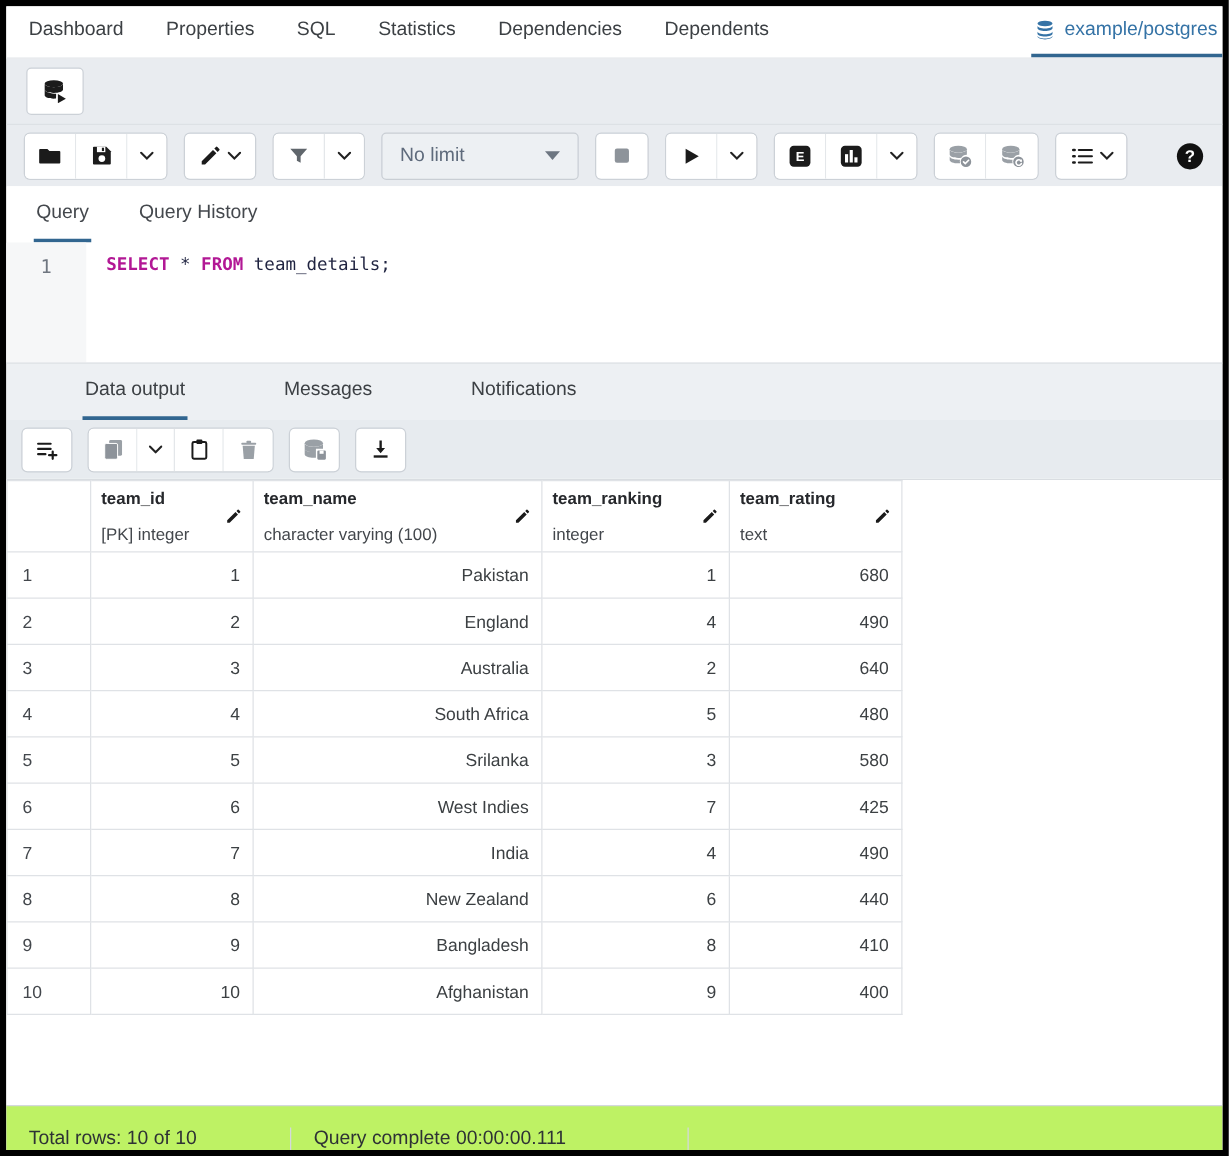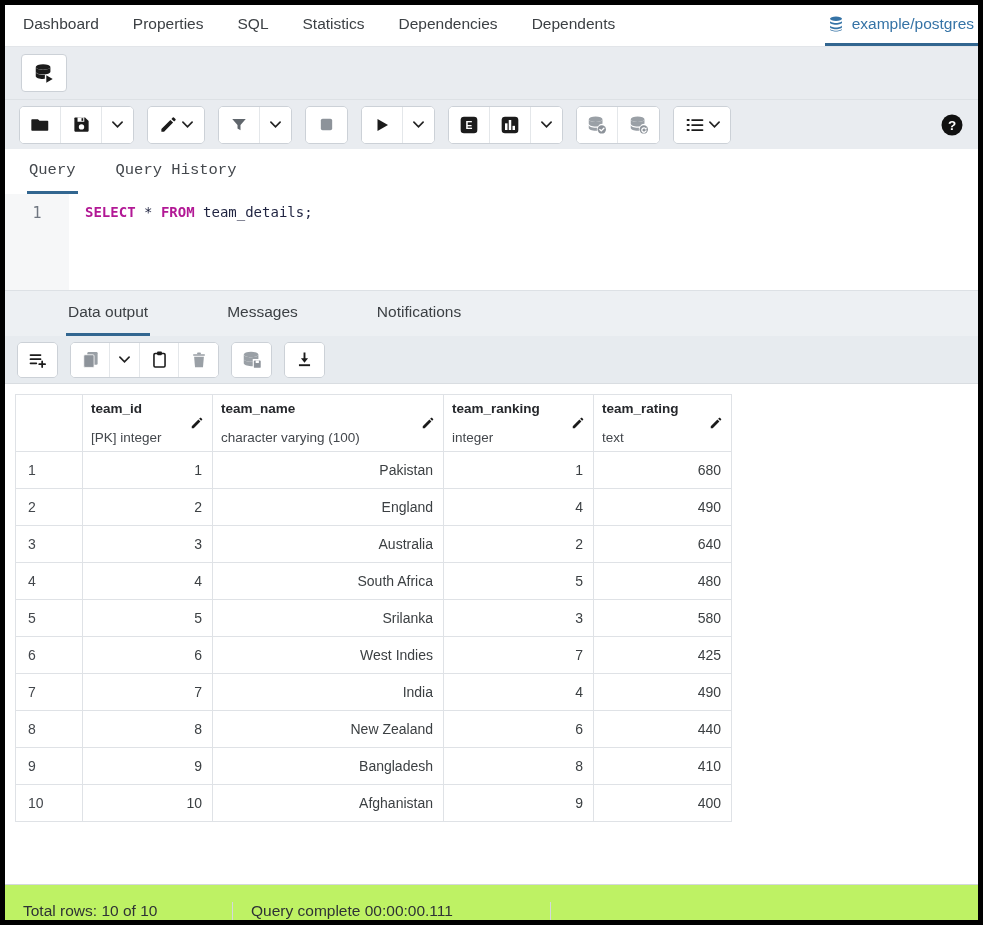--- a/index.html
+++ b/index.html
@@ -69,21 +69,21 @@
     justify-content:space-between; padding:0 14px; font-size:15.5px; color:#5f6b7c;
   }
   .limit .arrow {
     width:0; height:0; border-left:6px solid transparent;
     border-right:6px solid transparent; border-top:7px solid #6d7681;
   }
 
   
   .qtabs {
     flex:0 0 45px; background:#fff; display:flex; align-items:stretch;
-    padding-left:22px; column-gap:36px;font-family:Liberation Mono, monospace;
+    padding-left:22px; column-gap:36px;
   }
   .qtab { display:flex; align-items:center; font-size:15.5px; color:#44484d;
           border-bottom:3px solid transparent; padding:0 2px; }
   .qtab.active { border-bottom:3px solid #326690; }
   .editor { flex:0 0 96px; background:#fff; display:flex; }
   .gutter {
     width:64px; background:#f6f7f8; color:#6f7680; text-align:center;
     font-family:"DejaVu Sans Mono", monospace; font-size:15px; padding-top:10px;
   }
   .code { padding:10px 0 0 16px; font-family:"DejaVu Sans Mono", monospace; font-size:14px; flex:1; }
@@ -100,21 +100,21 @@
   .otab.active { border-bottom:3px solid #326690; }
   .otoolbar {
     flex:0 0 47px; background:#e7ebef; display:flex; align-items:center;
     padding:0 12px; gap:12px;
   }
   .otoolbar .btngroup { height:36px; }
   .otoolbar .tbtn { width:39px; }
   .otoolbar .tbtn.narrow { width:30px; }
 
   
-  .gridwrap { flex:1; background:#fff; overflow:hidden; padding:10px; border-top:1px solid #d9dde1; }
+  .gridwrap { flex:1; background:#fff; overflow:hidden; padding:0; border-top:1px solid #d9dde1; }
   table.grid { border-collapse:collapse; table-layout:fixed; width:716px; font-size:14px; color:#3c4043; }
   .grid th, .grid td { border:1px solid #dfe2e6; padding:0 10px; overflow:hidden; white-space:nowrap; }
   .grid thead th { height:55px; background:#fff; vertical-align:middle; text-align:left; padding:6px 8px; }
   .grid thead th.corner { width:67px; }
   .colhead { display:flex; align-items:center; justify-content:space-between; gap:4px; }
   .col-name { display:block; font-weight:bold; font-size:13.5px; color:#26282c; }
   .col-type { display:block; font-size:13.5px; font-weight:normal; color:#43474c; margin-top:14px; }
   .grid tbody tr { height:37px; }
   .grid .c0 { text-align:left; padding-left:12px; color:#43474c; font-weight:normal; }
   .grid .c1, .grid .c3 { text-align:right; }
@@ -218,20 +218,24 @@
       </div>
       <div class="tbtn narrow">
         <span>
           <svg viewBox="0 0 12 7" width="11" height="7">
               <path d="M1 1l5 5 5-5" stroke="#222" stroke-width="1.8" fill="none" stroke-linecap="round"></path>
             </svg>
         </span>
       </div>
     </div>
 
+    <div class="limit">
+      <span>No limit</span>
+      <span class="arrow"></span>
+    </div>
 
     <div class="btngroup">
       <div class="tbtn">
         <span>
           <svg viewBox="0 0 24 24" width="17" height="17">
               <rect x="4" y="4" width="16" height="16" rx="2.5" fill="#8d939a"></rect>
             </svg>
         </span>
       </div>
     </div>

